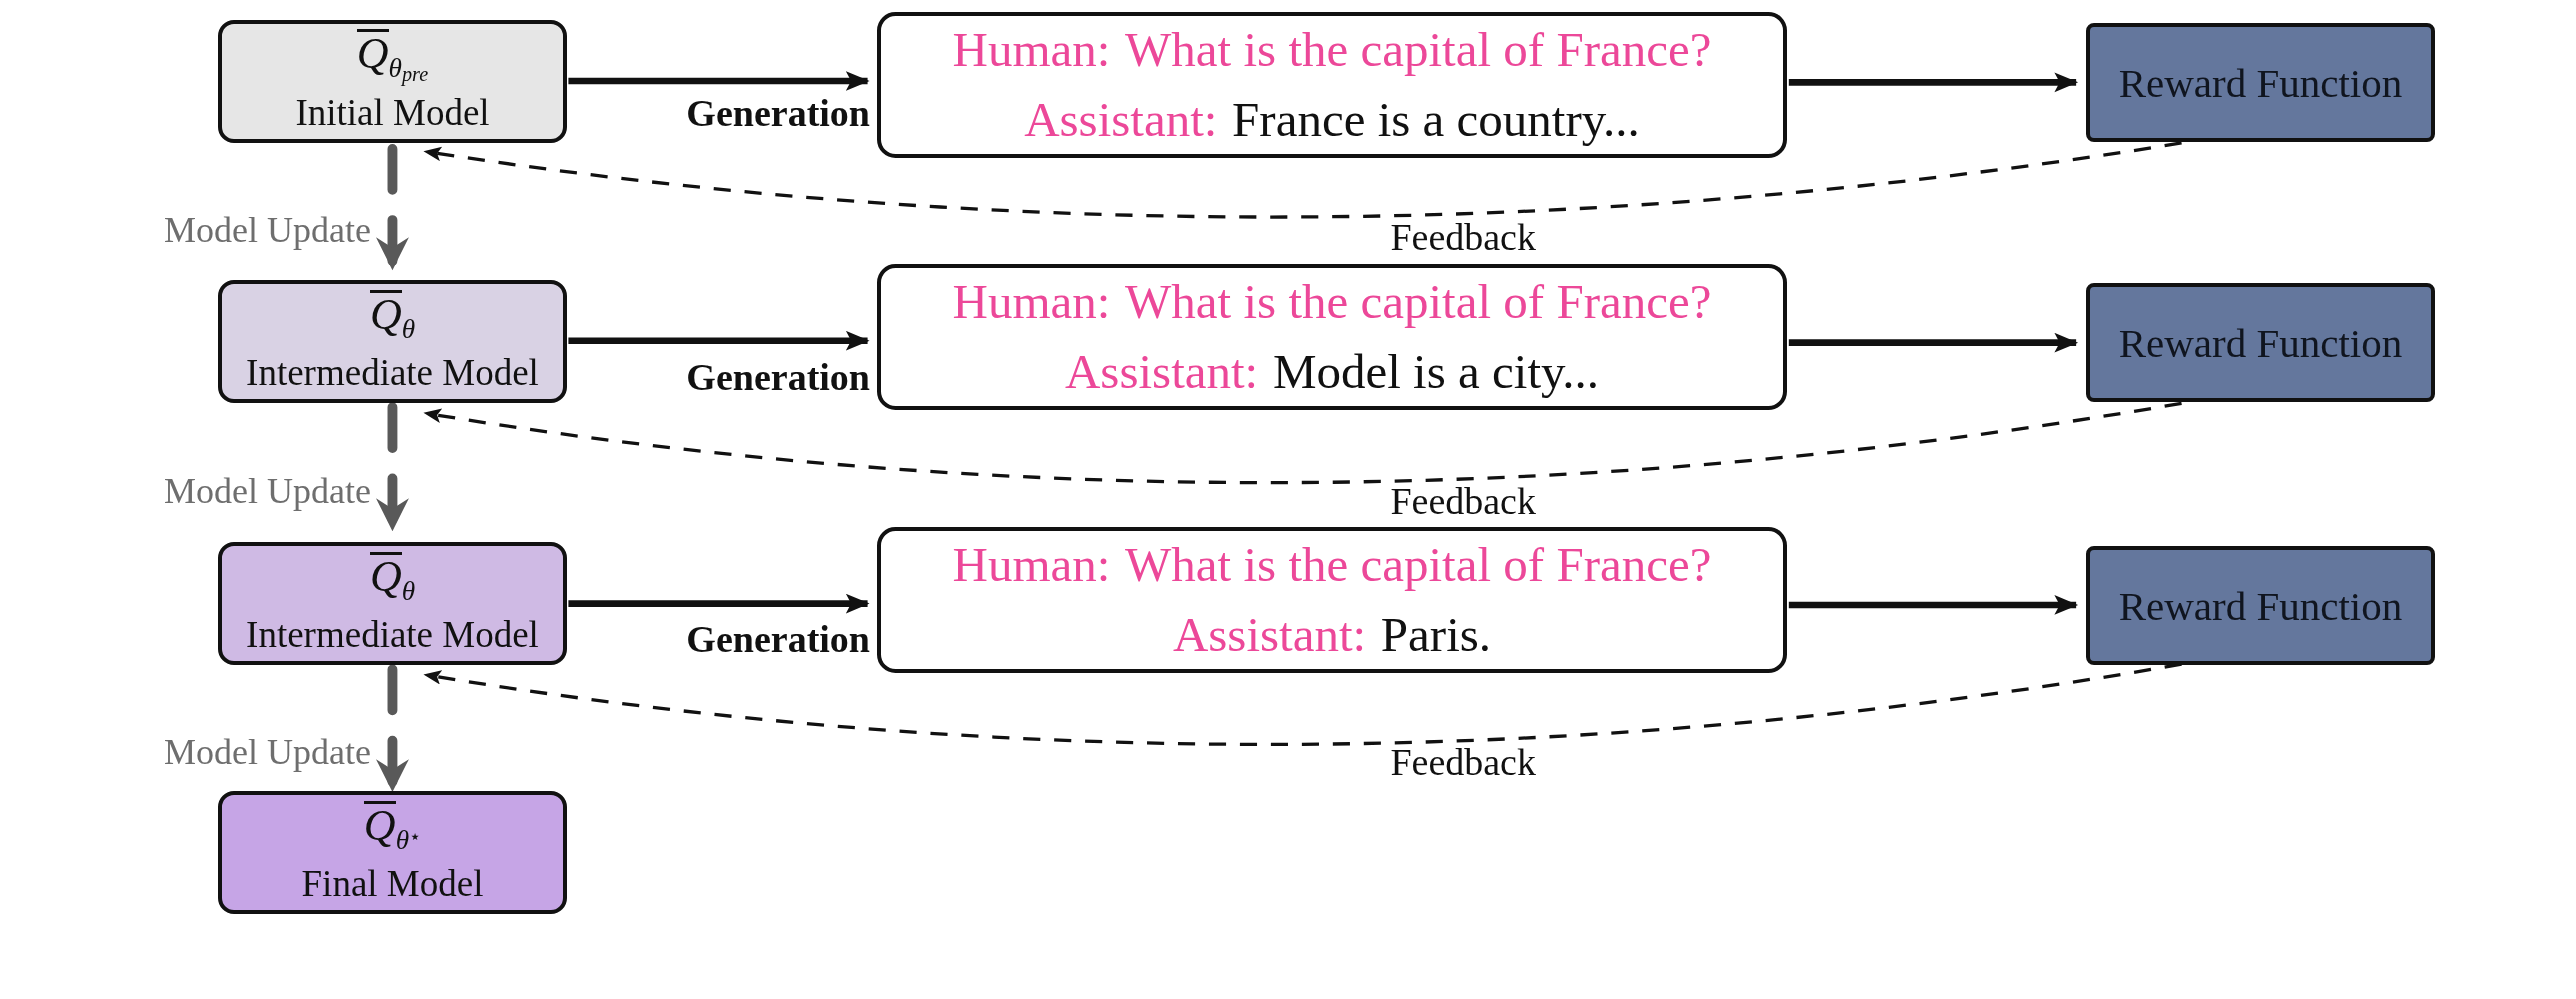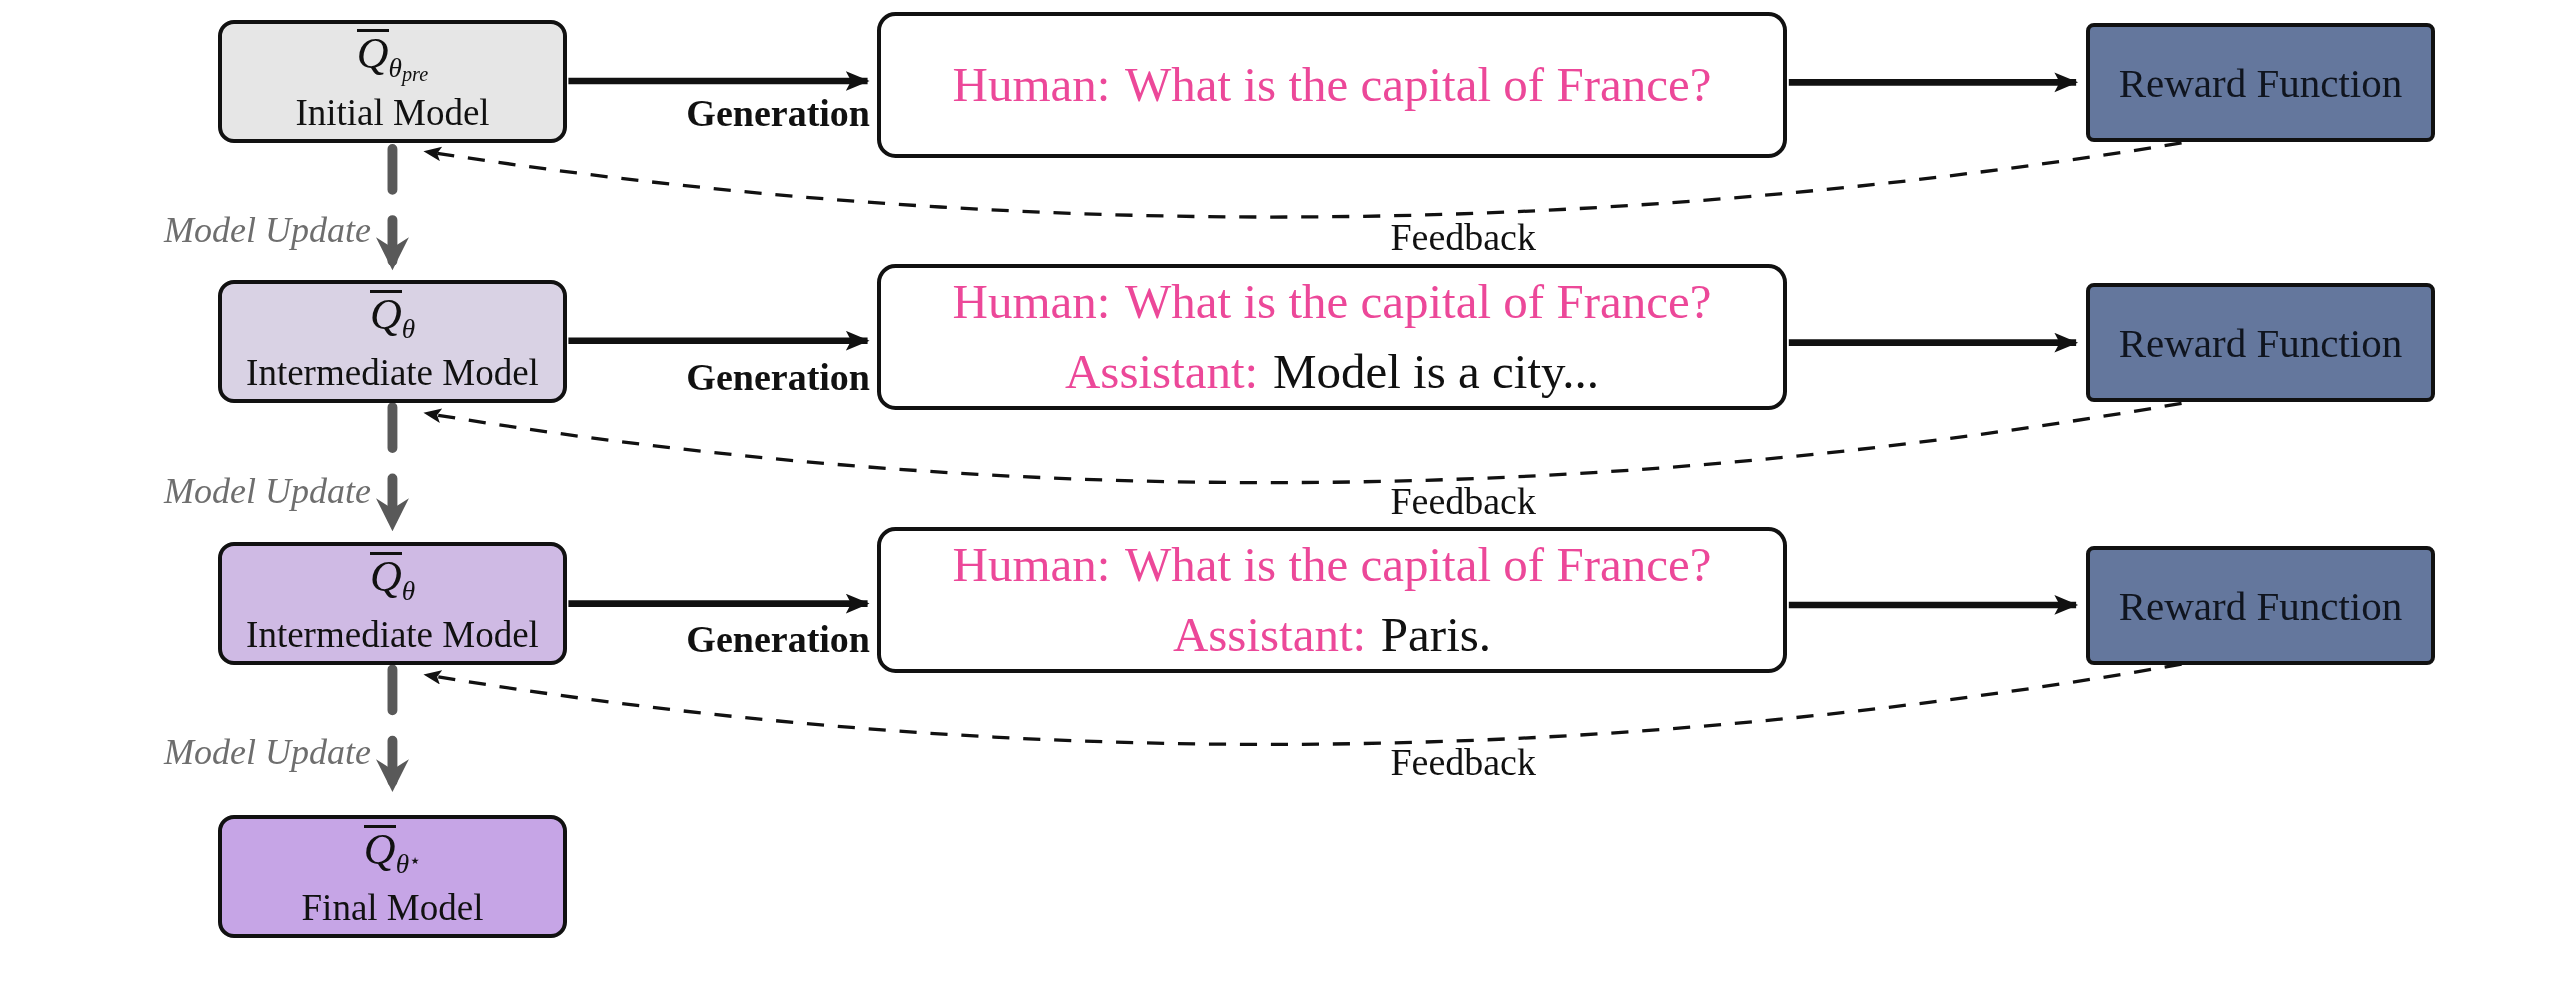--- a/index.html
+++ b/index.html
@@ -29,21 +29,21 @@
   .dlg-line .lbl{margin-right:0.30em;}
   .blue{color:#ec4899;}
   .dark{color:#111;}
 
   .reward{left:2086px;width:349px;height:119px;border:4.6px solid #111;border-radius:8px;
           font-size:41px;color:#10151f;}
 
   .edge-label{position:absolute;line-height:1.15;text-align:right;}
   .gen-label{left:567px;width:303px;font-size:38px;font-weight:bold;color:#111;}
   .fb-label{left:1114px;width:422px;font-size:38px;font-weight:normal;color:#111;}
-  .mu-label{left:66px;width:305px;font-size:36px;color:#6e6e6e;text-align:right;font-style:italic;}
+  .mu-label{left:66px;width:305px;font-size:36px;color:#6e6e6e;text-align:right;}
 </style>
 </head>
 <body>
 
 <div class="canvas">
 
   <svg class="wires" width="2576" height="999" viewBox="0 0 3908 1516">
     <defs>
       <marker id="arrowBlack" markerUnits="userSpaceOnUse" markerWidth="40" markerHeight="34" refX="33" refY="15" orient="auto">
         <path d="M0,0 L36,15 L0,30 L8,15 Z" fill="#111"></path>
@@ -81,27 +81,28 @@
   <div class="box model" style="top: 280px; background-color: rgb(217, 210, 228);">
     <div class="math"><span class="qbar">Q</span><span class="msub">θ</span></div>
     <div class="mlabel">Intermediate Model</div>
   </div>
 
   <div class="box model" style="top: 542px; background-color: rgb(207, 186, 228);">
     <div class="math"><span class="qbar">Q</span><span class="msub">θ</span></div>
     <div class="mlabel">Intermediate Model</div>
   </div>
 
-  <div class="box model" style="top: 815px; background-color: rgb(198, 165, 230);">
+  <div class="box model" style="top: 791px; background-color: rgb(198, 165, 230);">
     <div class="math"><span class="qbar">Q</span><span class="msub">θ</span><span class="msubsup">⋆</span></div>
     <div class="mlabel">Final Model</div>
   </div>
 
   <div class="box dialog" style="top:12px">
     <div class="dlg-line blue"><span class="lbl">Human:</span><span>What is the capital of France?</span></div>
+    <div class="dlg-line"><span class="lbl blue">Assistant:</span><span class="dark">France is a country...</span></div>
   </div>
 
   <div class="box dialog" style="top:264px">
     <div class="dlg-line blue"><span class="lbl">Human:</span><span>What is the capital of France?</span></div>
     <div class="dlg-line"><span class="lbl blue">Assistant:</span><span class="dark">Model is a city...</span></div>
   </div>
 
   <div class="box dialog" style="top:527px">
     <div class="dlg-line blue"><span class="lbl">Human:</span><span>What is the capital of France?</span></div>
     <div class="dlg-line"><span class="lbl blue">Assistant:</span><span class="dark">Paris.</span></div>

